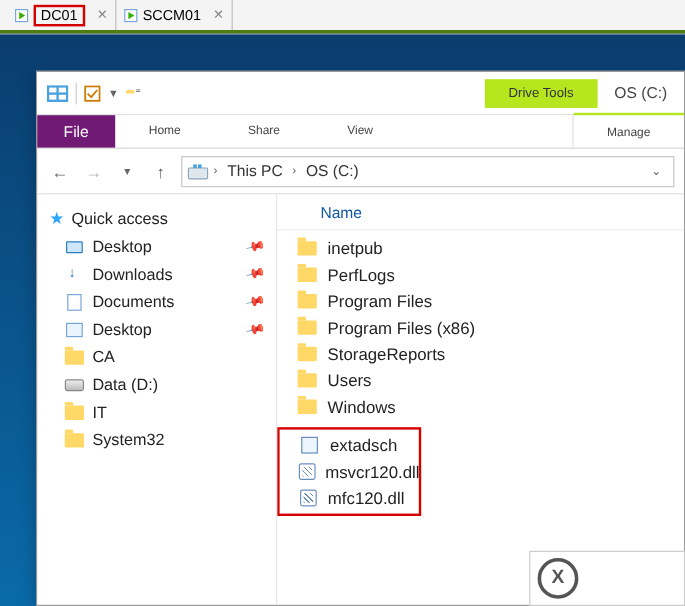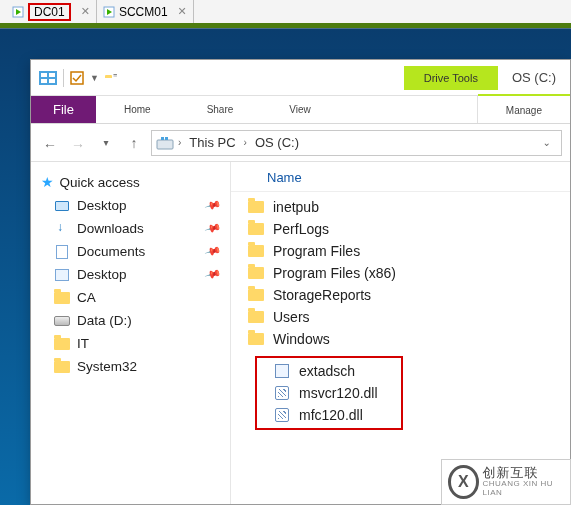--- a/index.html
+++ b/index.html
@@ -1,19 +1,19 @@
 <!DOCTYPE html>
 <html><head>
 <meta charset="utf-8">
 <style>
   * { box-sizing: border-box; font-family: "Segoe UI", Tahoma, sans-serif; }
   body { margin: 0; width: 571px; height: 505px; background: #d8d8d8; overflow: hidden; position: relative; }
 
   
-  .vm-tabs { background: #f4f4f4; height: 28px; border-bottom: 5px solid #4d7c0f; display: flex; align-items: stretch; padding-left: 6px; }
+  .vm-tabs { background: #f4f4f4; height: 28px; border-bottom: 3px solid #4d7c0f; display: flex; align-items: stretch; padding-left: 6px; }
   .vm-tab { display: flex; align-items: center; padding: 0 6px; border-right: 1px solid #c0c0c0; font-size: 12px; gap: 4px; }
   .vm-tab .play-icon svg { display:block; }
   .vm-tab .close { color:#888; font-size:11px; margin-left:6px; cursor:pointer;}
   .red-box { border: 2px solid #d40000; padding: 0 4px; }
 
   
   .desktop { position:absolute; left:0; right:0; top:28px; bottom:0; background: linear-gradient(180deg,#0a3d6e,#0a6aa8); border-top:1px solid #4a6c8a; }
 
   
   .explorer { position:absolute; left:30px; top:30px; right:0; bottom:0; background:#fff; border:1px solid #9a9a9a; box-shadow:0 4px 12px rgba(0,0,0,.25); display:flex; flex-direction:column; }
@@ -63,21 +63,21 @@
   .pic-icon { width:14px;height:12px; border:1px solid #7aa7d8; background:#eaf4ff;}
 
   .col-header { font-size:13px; color:#1257a6; padding:8px 12px 6px 36px; border-bottom:1px solid #eee; }
   .file-list { padding:4px 0; }
   .file-row { display:flex; align-items:center; gap:8px; padding:3px 12px 3px 16px; font-size:14px; color:#222; cursor:pointer;}
   .file-row .icon-slot{ width:18px; display:flex; justify-content:center;}
   .sys-icon { width:14px;height:14px; border:1px solid #6a8fbf; border-radius:2px; position:relative; background:#fff;}
   .sys-icon::after{content:""; position:absolute; left:2px; top:2px; width:8px;height:8px; background:repeating-linear-gradient(45deg,#6a8fbf 0 1px,transparent 1px 3px);}
   .exe-icon { width:14px;height:14px; border:1px solid #6a8fbf; background:#eef5ff;}
 
-  .highlight-group { border:2px solid #d40000; margin:2px 18px 0 24px; padding:2px 0; width:148px;}
+  .highlight-group { border:2px solid #d40000; margin:2px 18px 0 0; padding:2px 0; width:120px;}
 
   
   .watermark { position:absolute; right:0; bottom:0; width:130px; height:46px; background:#fff; border:1px solid #ccc; display:flex; align-items:center; gap:4px; padding:4px 6px; font-size:10px; color:#666;}
   .wm-circle{ width:34px;height:34px; border:3px solid #555; border-radius:50%; display:flex;align-items:center;justify-content:center; font-weight:bold; font-size:16px; color:#555;}
   .wm-text{ display:flex; flex-direction:column; line-height:1.1;}
   .wm-text .cn{ font-size:13px; color:#444; font-weight:500; letter-spacing:1px;}
   .wm-text .en{ font-size:8px; color:#888; letter-spacing:.5px;}
 
   svg { display:block; }
 </style>
@@ -299,19 +299,15 @@
               <span>mfc120.dll</span>
             </div>
           </div>
       </div>
 
     </div>
   </div>
 
   <div class="watermark">
     <div class="wm-circle">X</div>
-    <div class="wm-text">
-      <span class="cn">创新互联</span>
-      <span class="en">CHUANG XIN HU LIAN</span>
-    </div>
   </div>
 
 </div>
 
 </body></html>

